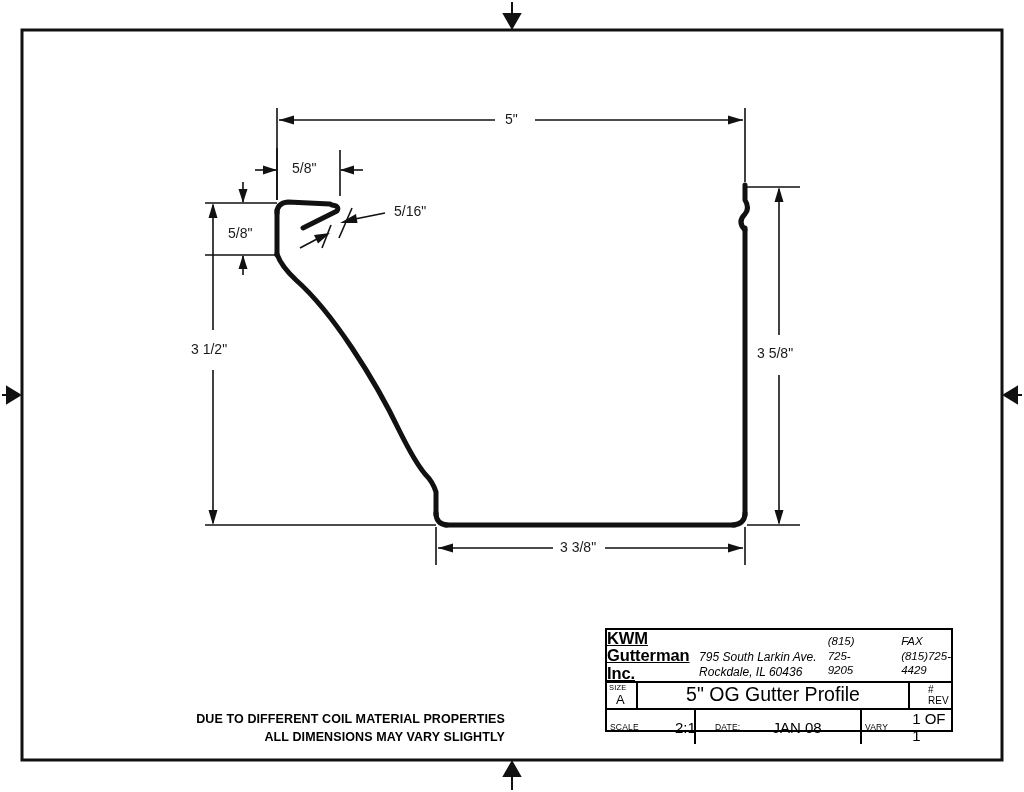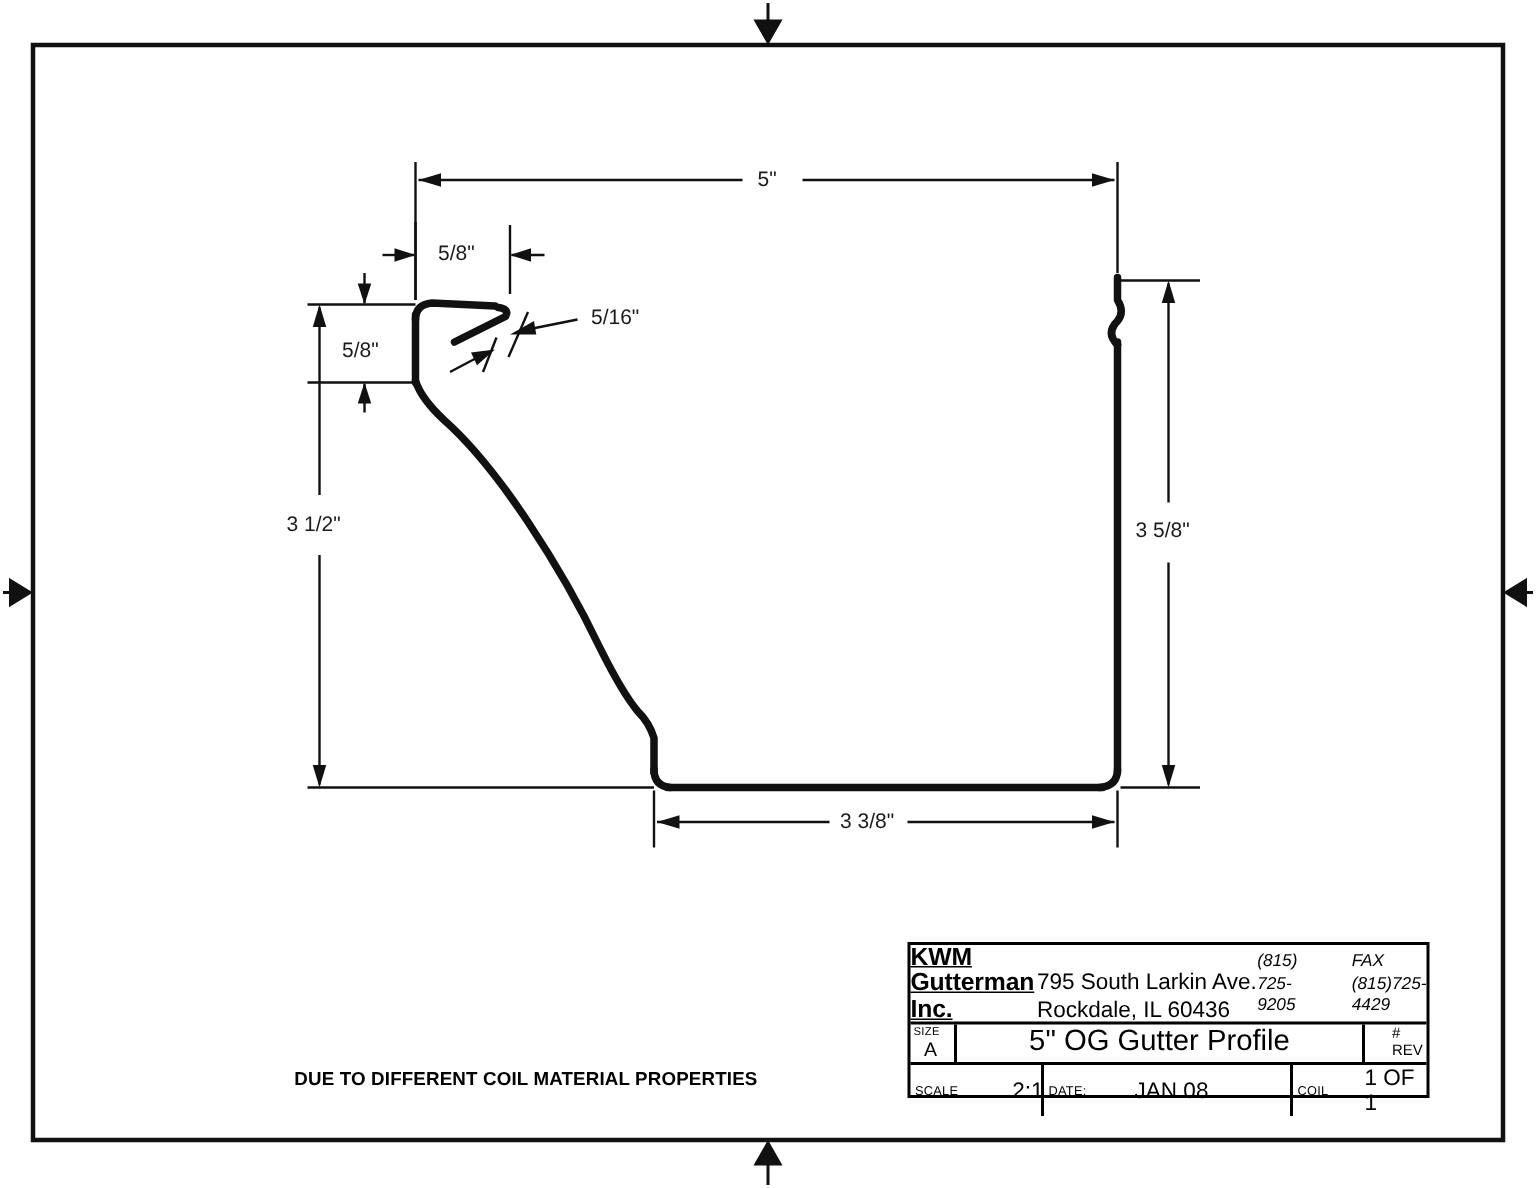--- a/index.html
+++ b/index.html
@@ -54,23 +54,24 @@
     padding-top: 1px;
   }
   #tb-company-name {
     font-size: 16.5px;
     font-weight: bold;
     text-decoration: underline;
     line-height: 1.05;
     letter-spacing: -0.1px;
   }
   #tb-company-addr {
-    font-size: 15px;
+    font-size: 12px;
     line-height: 1.25;
     margin-top: 17px;
+    font-style: italic;
   }
   #tb-contact-row {
     font-size: 11.5px;
     font-style: italic;
     line-height: 1.25;
     display: flex;
     gap: 36px;
     margin-top: 0px;
   }
 
@@ -138,20 +139,21 @@
     font-size: 15px;
   }
   #tb-scale {
     width: 89px;
     border-right: 2px solid #000;
     gap: 28px;
   }
   #tb-date {
     width: 166px;
     border-right: 2px solid #000;
+    padding-left: 16px;
   }
   #tb-sheet {
     flex: 1;
   }
   #tb-scale .tb-big-value { margin-left: 4px; }
   #tb-date .tb-big-value { margin-left: 28px; }
   #tb-sheet .tb-big-value { margin-left: 20px; }
 
   
   #disclaimer {
@@ -324,20 +326,21 @@
   <div class="dim-text" style="left:228px; top:225px;">5/8"</div>
 
   <div class="dim-text" style="left:191px; top:341px;">3 1/2"</div>
 
   <div class="dim-text" style="left:757px; top:345px;">3 5/8"</div>
 
   <div class="dim-text" style="left:560px; top:539px;">3 3/8"</div>
 
   <div id="disclaimer">
     <div>DUE TO DIFFERENT COIL MATERIAL PROPERTIES</div>
+    <div>ALL DIMENSIONS MAY VARY SLIGHTLY</div>
   </div>
 
   <div id="title-block">
 
     <div id="tb-company">
       <div id="tb-company-name">KWM Gutterman Inc.</div>
       <div id="tb-company-addr">795 South Larkin Ave. Rockdale, IL 60436</div>
       <div id="tb-contact-row">
         <span>(815) 725-9205</span>
         <span>FAX (815)725-4429</span>
@@ -358,20 +361,20 @@
     <div id="tb-bottom">
       <div class="tb-cell" id="tb-scale">
         <span class="tb-small-label">SCALE</span>
         <span class="tb-big-value">2:1</span>
       </div>
       <div class="tb-cell" id="tb-date">
         <span class="tb-small-label">DATE:</span>
         <span class="tb-big-value">JAN 08</span>
       </div>
       <div class="tb-cell" id="tb-sheet">
-        <span class="tb-small-label">COIL</span>
+        <span class="tb-small-label">VARY</span>
         <span class="tb-big-value">1 OF 1</span>
       </div>
     </div>
 
   </div>
 
 </div>
 
 </body></html>

